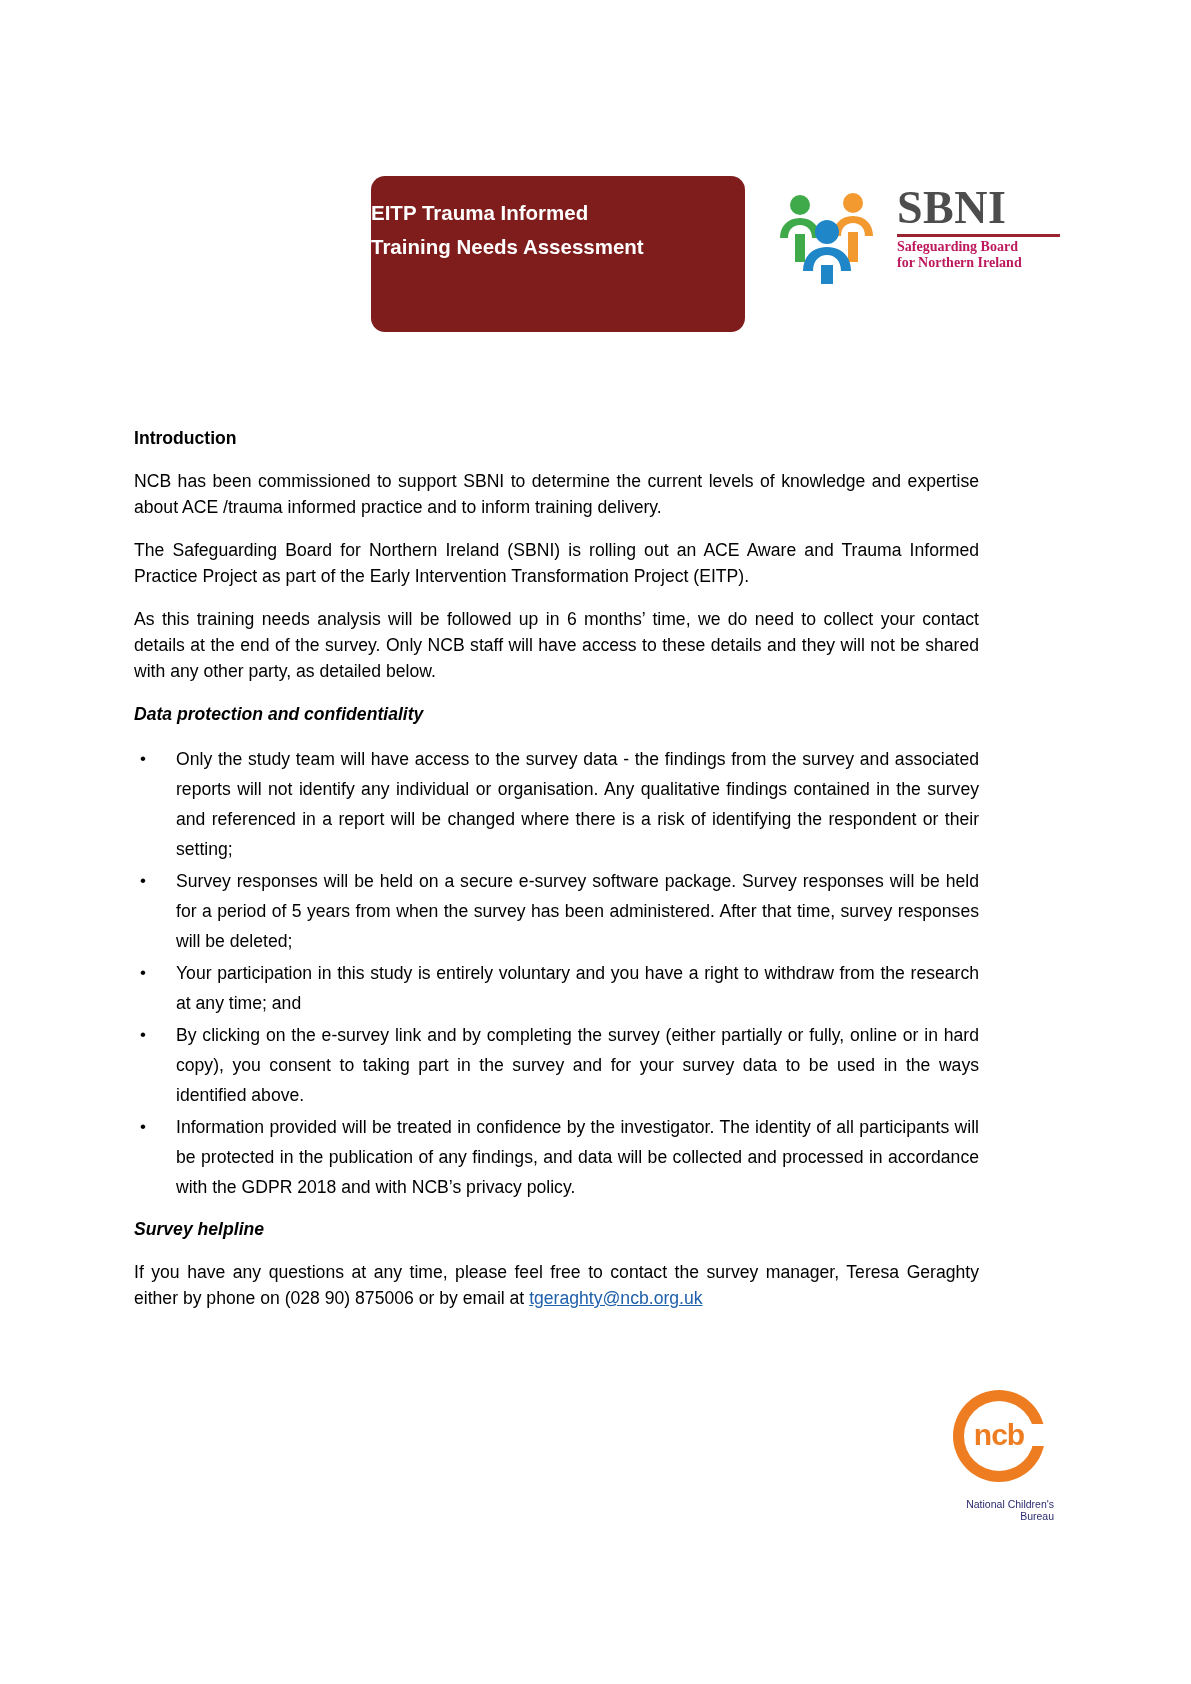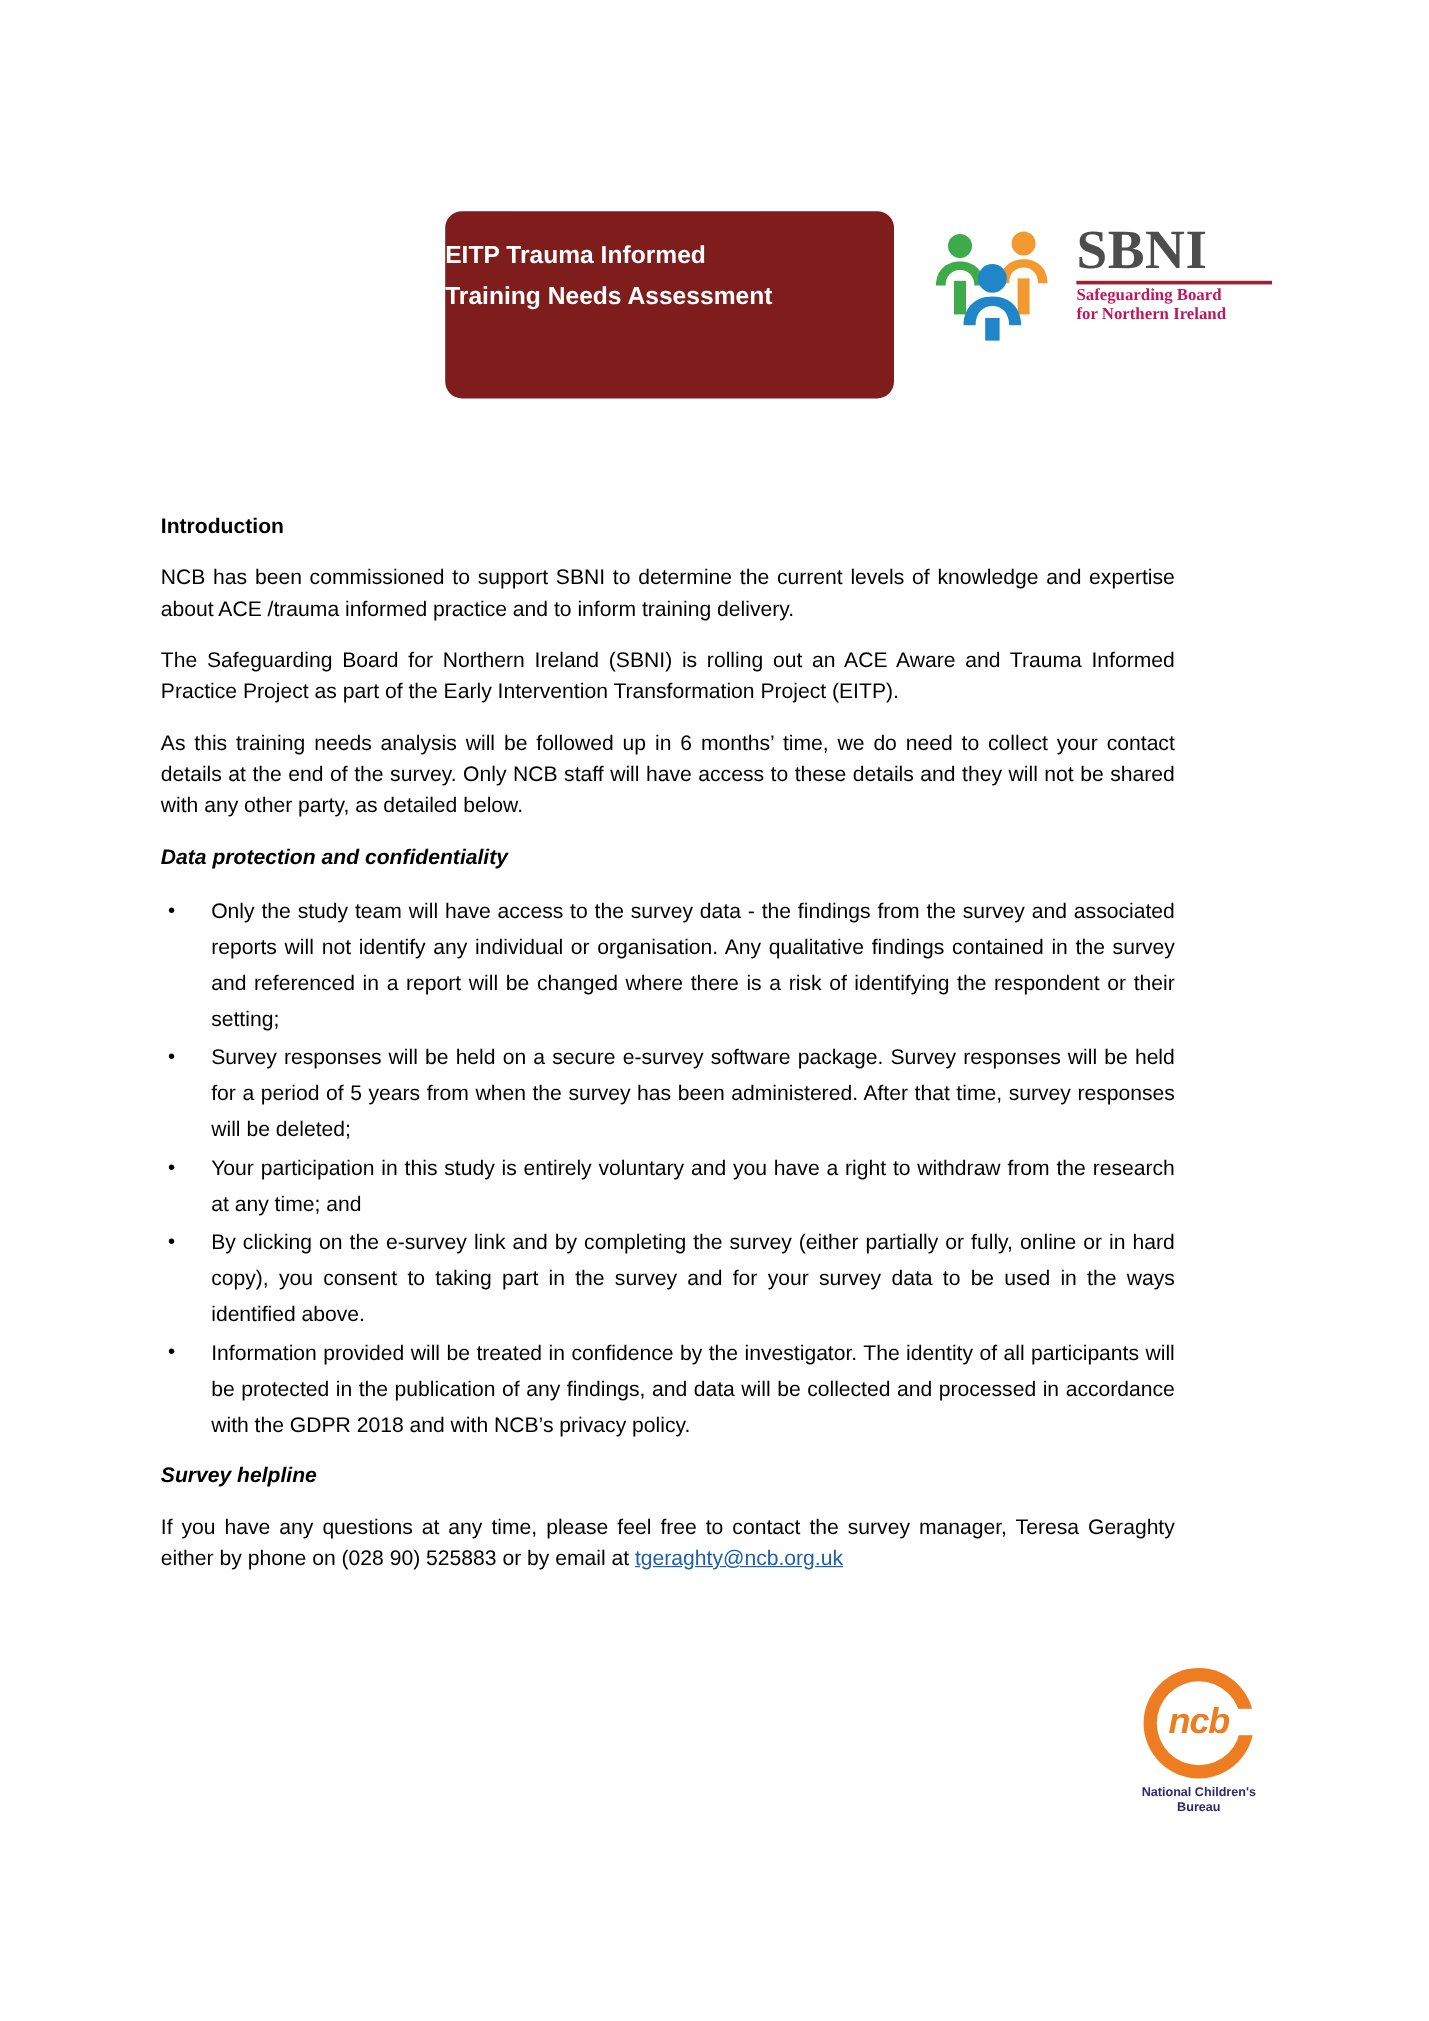--- a/index.html
+++ b/index.html
@@ -230,21 +230,20 @@
     height: 130px;
     text-align: center;
   }
   .ncb-ring {
     position: relative;
     width: 92px;
     height: 92px;
     margin: 0 auto;
     border-radius: 50%;
     background: #ee7d22;
-    font-style: italic;
   }
   .ncb-inner {
     position: absolute;
     left: 11px;
     top: 11px;
     width: 70px;
     height: 70px;
     border-radius: 50%;
     background: #ffffff;
   }
@@ -263,26 +262,27 @@
   }
   .ncb-notch {
     position: absolute;
     right: -2px;
     top: 34px;
     width: 18px;
     height: 22px;
     background: #ffffff;
   }
   .ncb-caption {
-    margin-top: 6px;
+    margin-top: 16px;
     color: #2b2b6e;
-    font-weight: 700;
+    font-weight: 400;
     font-size: 10.5px;
     line-height: 12px;
     font-family: "Liberation Sans", sans-serif;
+    text-align: right;
   }
 </style>
 </head>
 <body>
 
 <div class="page">
 
   <div class="header">
 
 
@@ -341,21 +341,21 @@
         <span class="bullet-dot">•</span>
         <span>By clicking on the e-survey link and by completing the survey (either partially or fully, online or in hard copy), you consent to taking part in the survey and for your survey data to be used in the ways identified above.</span>
       </li>
       <li>
         <span class="bullet-dot">•</span>
         <span>Information provided will be treated in confidence by the investigator. The identity of all participants will be protected in the publication of any findings, and data will be collected and processed in accordance with the GDPR 2018 and with NCB’s privacy policy.</span>
       </li>
     </ul>
 
     <p class="h-bolditalic last-para">Survey helpline</p>
-    <p><span>If you have any questions at any time, please feel free to contact the survey manager, Teresa Geraghty either by phone on (028 90) 525883 or by email at </span><a class="mail" href="#">tgeraghty@ncb.org.uk</a></p>
+    <p><span>If you have any questions at any time, please feel free to contact the survey manager, Teresa Geraghty either by phone on (028 90) 875006 or by email at </span><a class="mail" href="#">tgeraghty@ncb.org.uk</a></p>
   </div>
 
   <div class="ncb-logo">
     <div class="ncb-ring">
       <div class="ncb-inner"></div>
       <div class="ncb-notch"></div>
       <div class="ncb-word">ncb</div>
     </div>
     <div class="ncb-caption">
       <div>National Children's</div>

